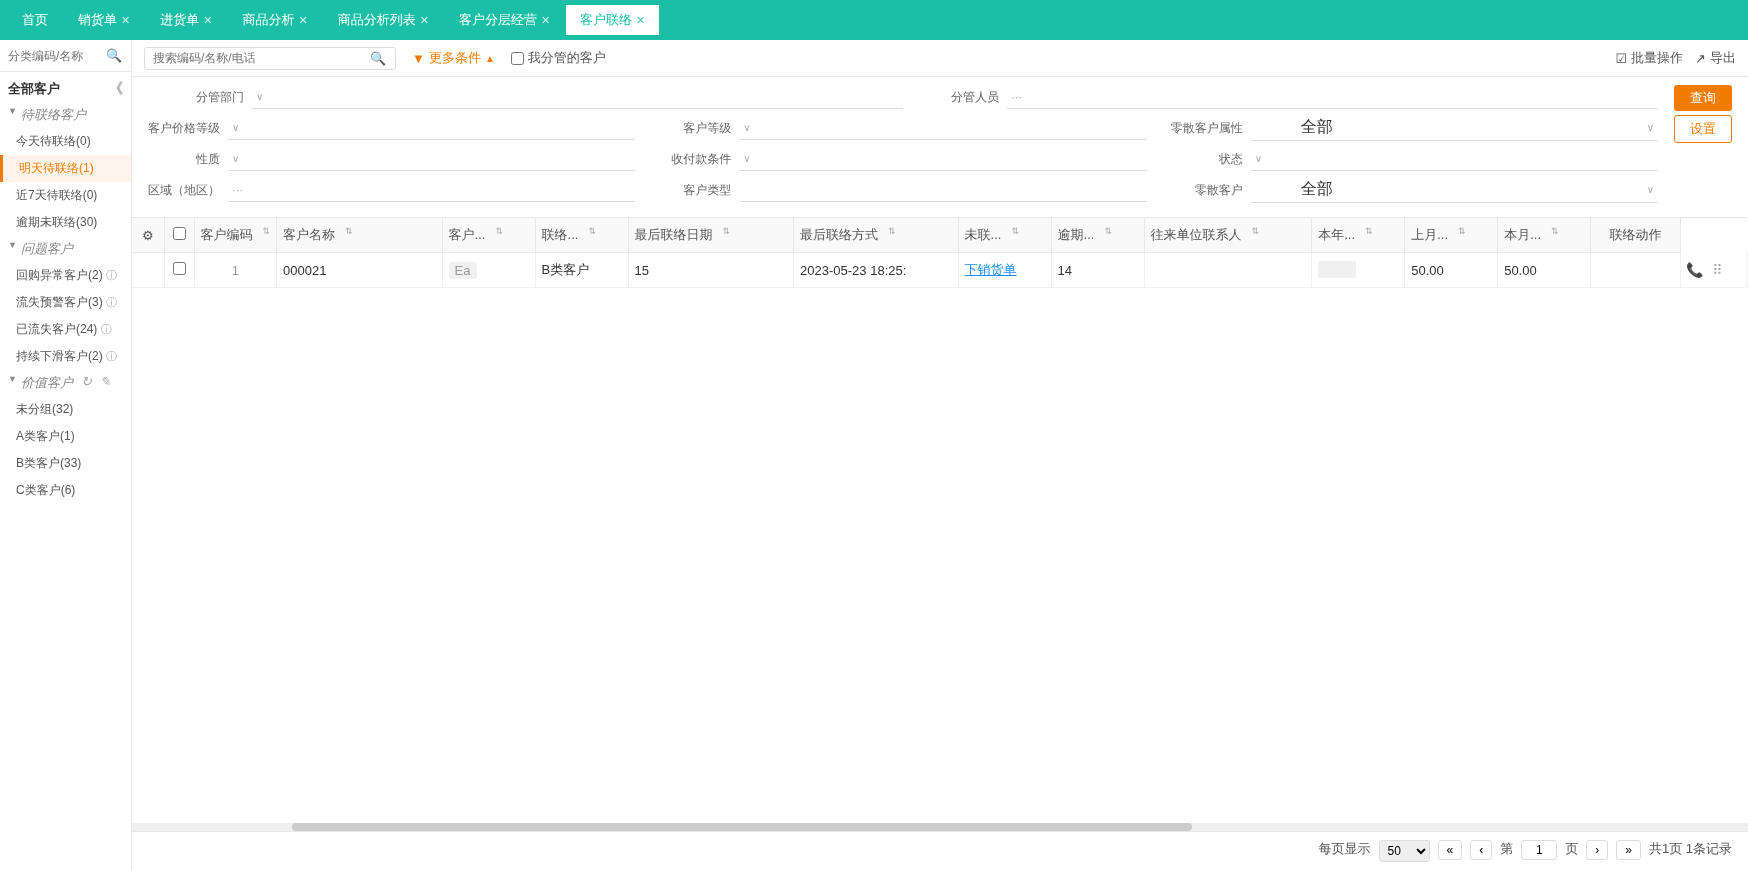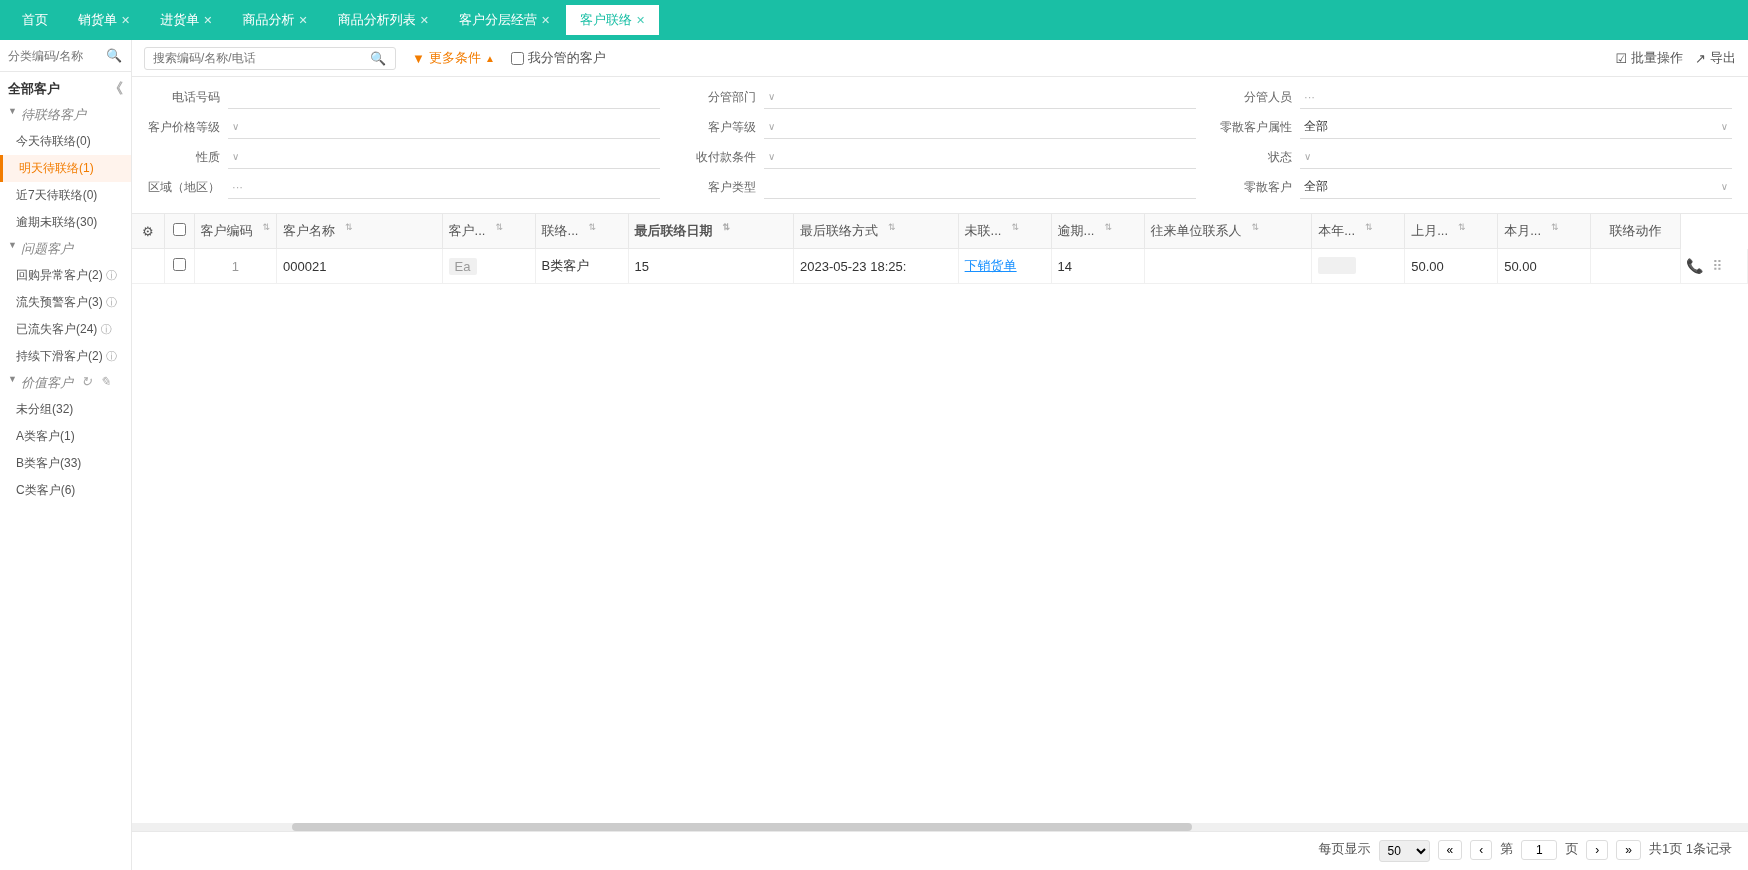--- a/index.html
+++ b/index.html
@@ -177,21 +177,21 @@
       flex: 1;
       border-bottom: 1px solid #ddd;
       display: flex;
       align-items: center;
       justify-content: space-between;
       padding: 2px 4px;
       min-height: 24px;
     }
     .filter-input-wrap .dropdown-arrow { color: #aaa; font-size: 10px; cursor: pointer; }
     .filter-input-wrap .more-btn { color: #aaa; font-size: 11px; cursor: pointer; }
-    .filter-value { color: #333; font-size: 12px; }
+    .filter-value { color: #333; font-size: 16px; margin-left: 46px; }
     .filter-action-col {
       display: flex;
       flex-direction: column;
       gap: 4px;
       margin-left: 16px;
     }
     .query-btn {
       background: #f27c00;
       color: #fff;
       border: none;
@@ -403,24 +403,20 @@
           <span>导出</span>
         </div>
       </div>
     </div>
 
     <div class="advanced-filter">
       <div style="display:flex; gap:0;">
         <div style="flex:1;">
 
           <div class="filter-row">
-            <div class="filter-cell">
-              <span class="filter-label">电话号码</span>
-              <div class="filter-input-wrap" style="min-width:200px;"></div>
-            </div>
             <div class="filter-cell" style="margin-left:24px;">
               <span class="filter-label">分管部门</span>
               <div class="filter-input-wrap" style="min-width:200px;">
                 <span class="dropdown-arrow">∨</span>
               </div>
             </div>
             <div class="filter-cell" style="margin-left:24px;">
               <span class="filter-label">分管人员</span>
               <div class="filter-input-wrap" style="min-width:160px;">
                 <span class="more-btn">···</span>
@@ -483,20 +479,24 @@
               <div class="filter-input-wrap" style="min-width:200px;"></div>
             </div>
             <div class="filter-cell" style="margin-left:24px;">
               <span class="filter-label">零散客户</span>
               <div class="filter-input-wrap" style="min-width:160px;">
                 <span class="filter-value">全部</span>
                 <span class="dropdown-arrow">∨</span>
               </div>
             </div>
           </div>
+        </div>
+        <div class="filter-action-col">
+          <button class="query-btn">查询</button>
+          <button class="settings-btn">设置</button>
         </div>
       </div>
     </div>
 
     <div class="table-container">
       <table>
         <thead>
           <tr>
             <th style="width:32px;">
               <span>⚙</span>
@@ -521,21 +521,21 @@
                 <span>客户...</span>
                 <span class="col-sort">⇅</span>
               </div>
             </th>
             <th>
               <div class="col-header">
                 <span>联络...</span>
                 <span class="col-sort">⇅</span>
               </div>
             </th>
-            <th style="min-width:120px;font-weight:bold;">
+            <th style="min-width:120px;">
               <div class="col-header">
                 <span>最后联络日期</span>
                 <span class="col-sort">⇅</span>
               </div>
             </th>
             <th>
               <div class="col-header">
                 <span>最后联络方式</span>
                 <span class="col-sort">⇅</span>
               </div>

